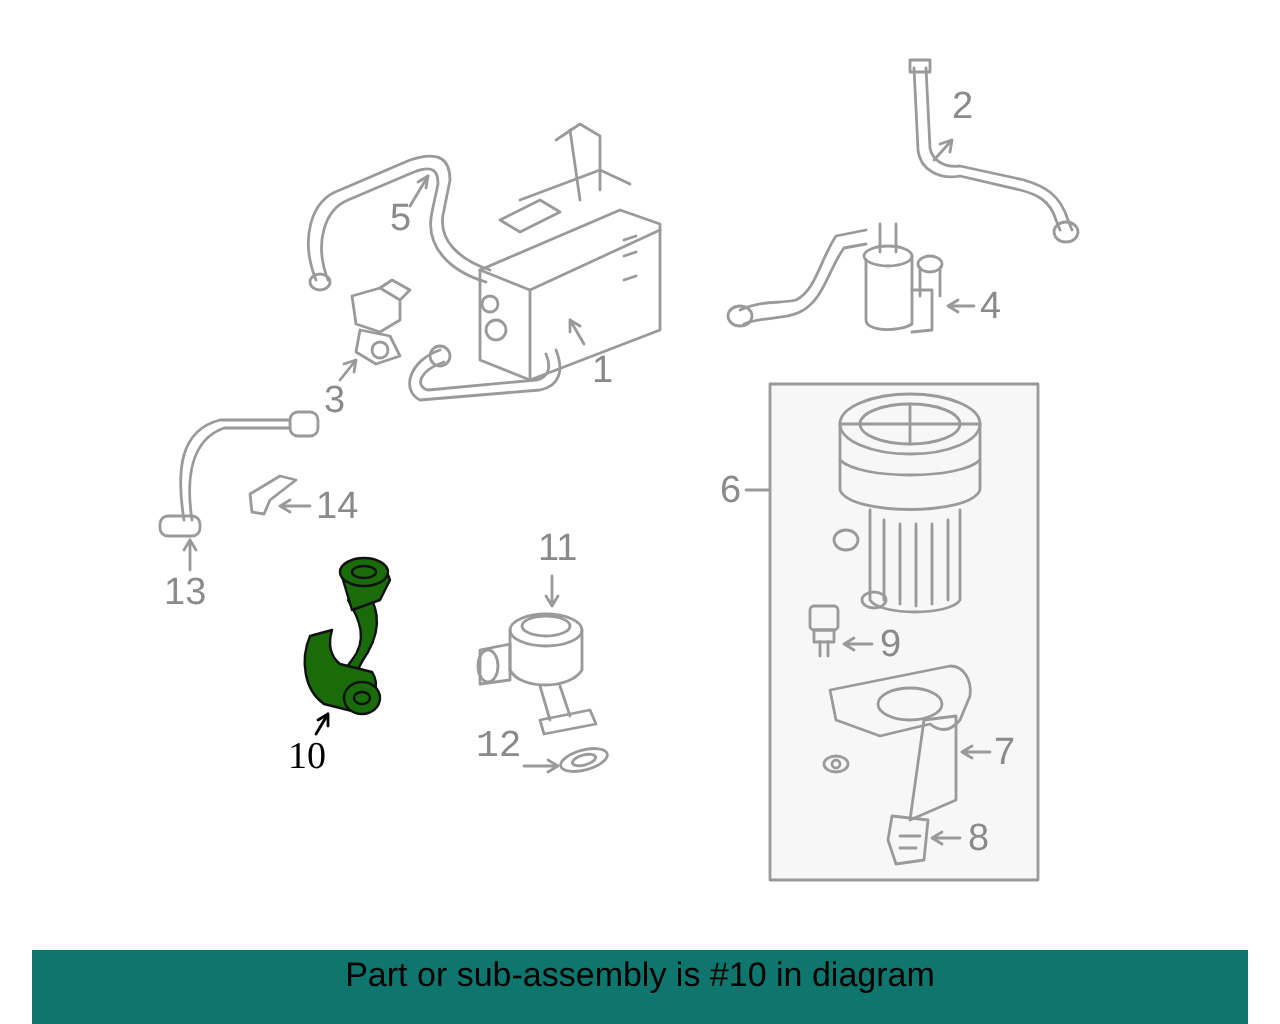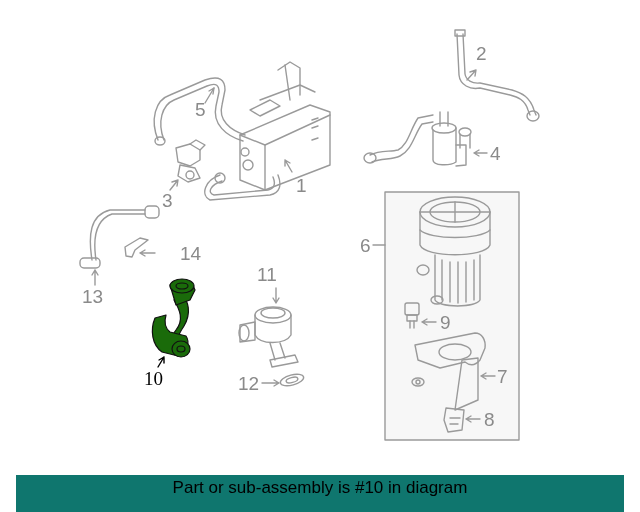--- a/index.html
+++ b/index.html
@@ -161,20 +161,20 @@
 <div class="callout" style="left:296px;top:176px;">1</div>
 <div class="callout" style="left:476px;top:44px;">2</div>
 <div class="callout" style="left:162px;top:191px;">3</div>
 <div class="callout" style="left:490px;top:144px;">4</div>
 <div class="callout" style="left:195px;top:100px;">5</div>
 <div class="callout" style="left:360px;top:236px;">6</div>
 <div class="callout" style="left:497px;top:367px;">7</div>
 <div class="callout" style="left:484px;top:410px;">8</div>
 <div class="callout" style="left:440px;top:313px;">9</div>
 <div class="callout highlight" style="left:144px;top:369px;">10</div>
-<div class="callout" style="left:257px;top:265px;">11</div>
-<div class="callout" style="left:238px;top:374px;">12</div>
+<div class="callout" style="left:269px;top:265px;">11</div>
+<div class="callout" style="left:238px;top:364px;font-family:Liberation Mono, monospace;">12</div>
 <div class="callout" style="left:82px;top:287px;">13</div>
-<div class="callout" style="left:158px;top:244px;margin-left:22px;">14</div>
+<div class="callout" style="left:158px;top:244px;">14</div>
 
 <div id="banner">
   <div>Part or sub-assembly is #10 in diagram</div>
 </div>
 
 </body></html>

